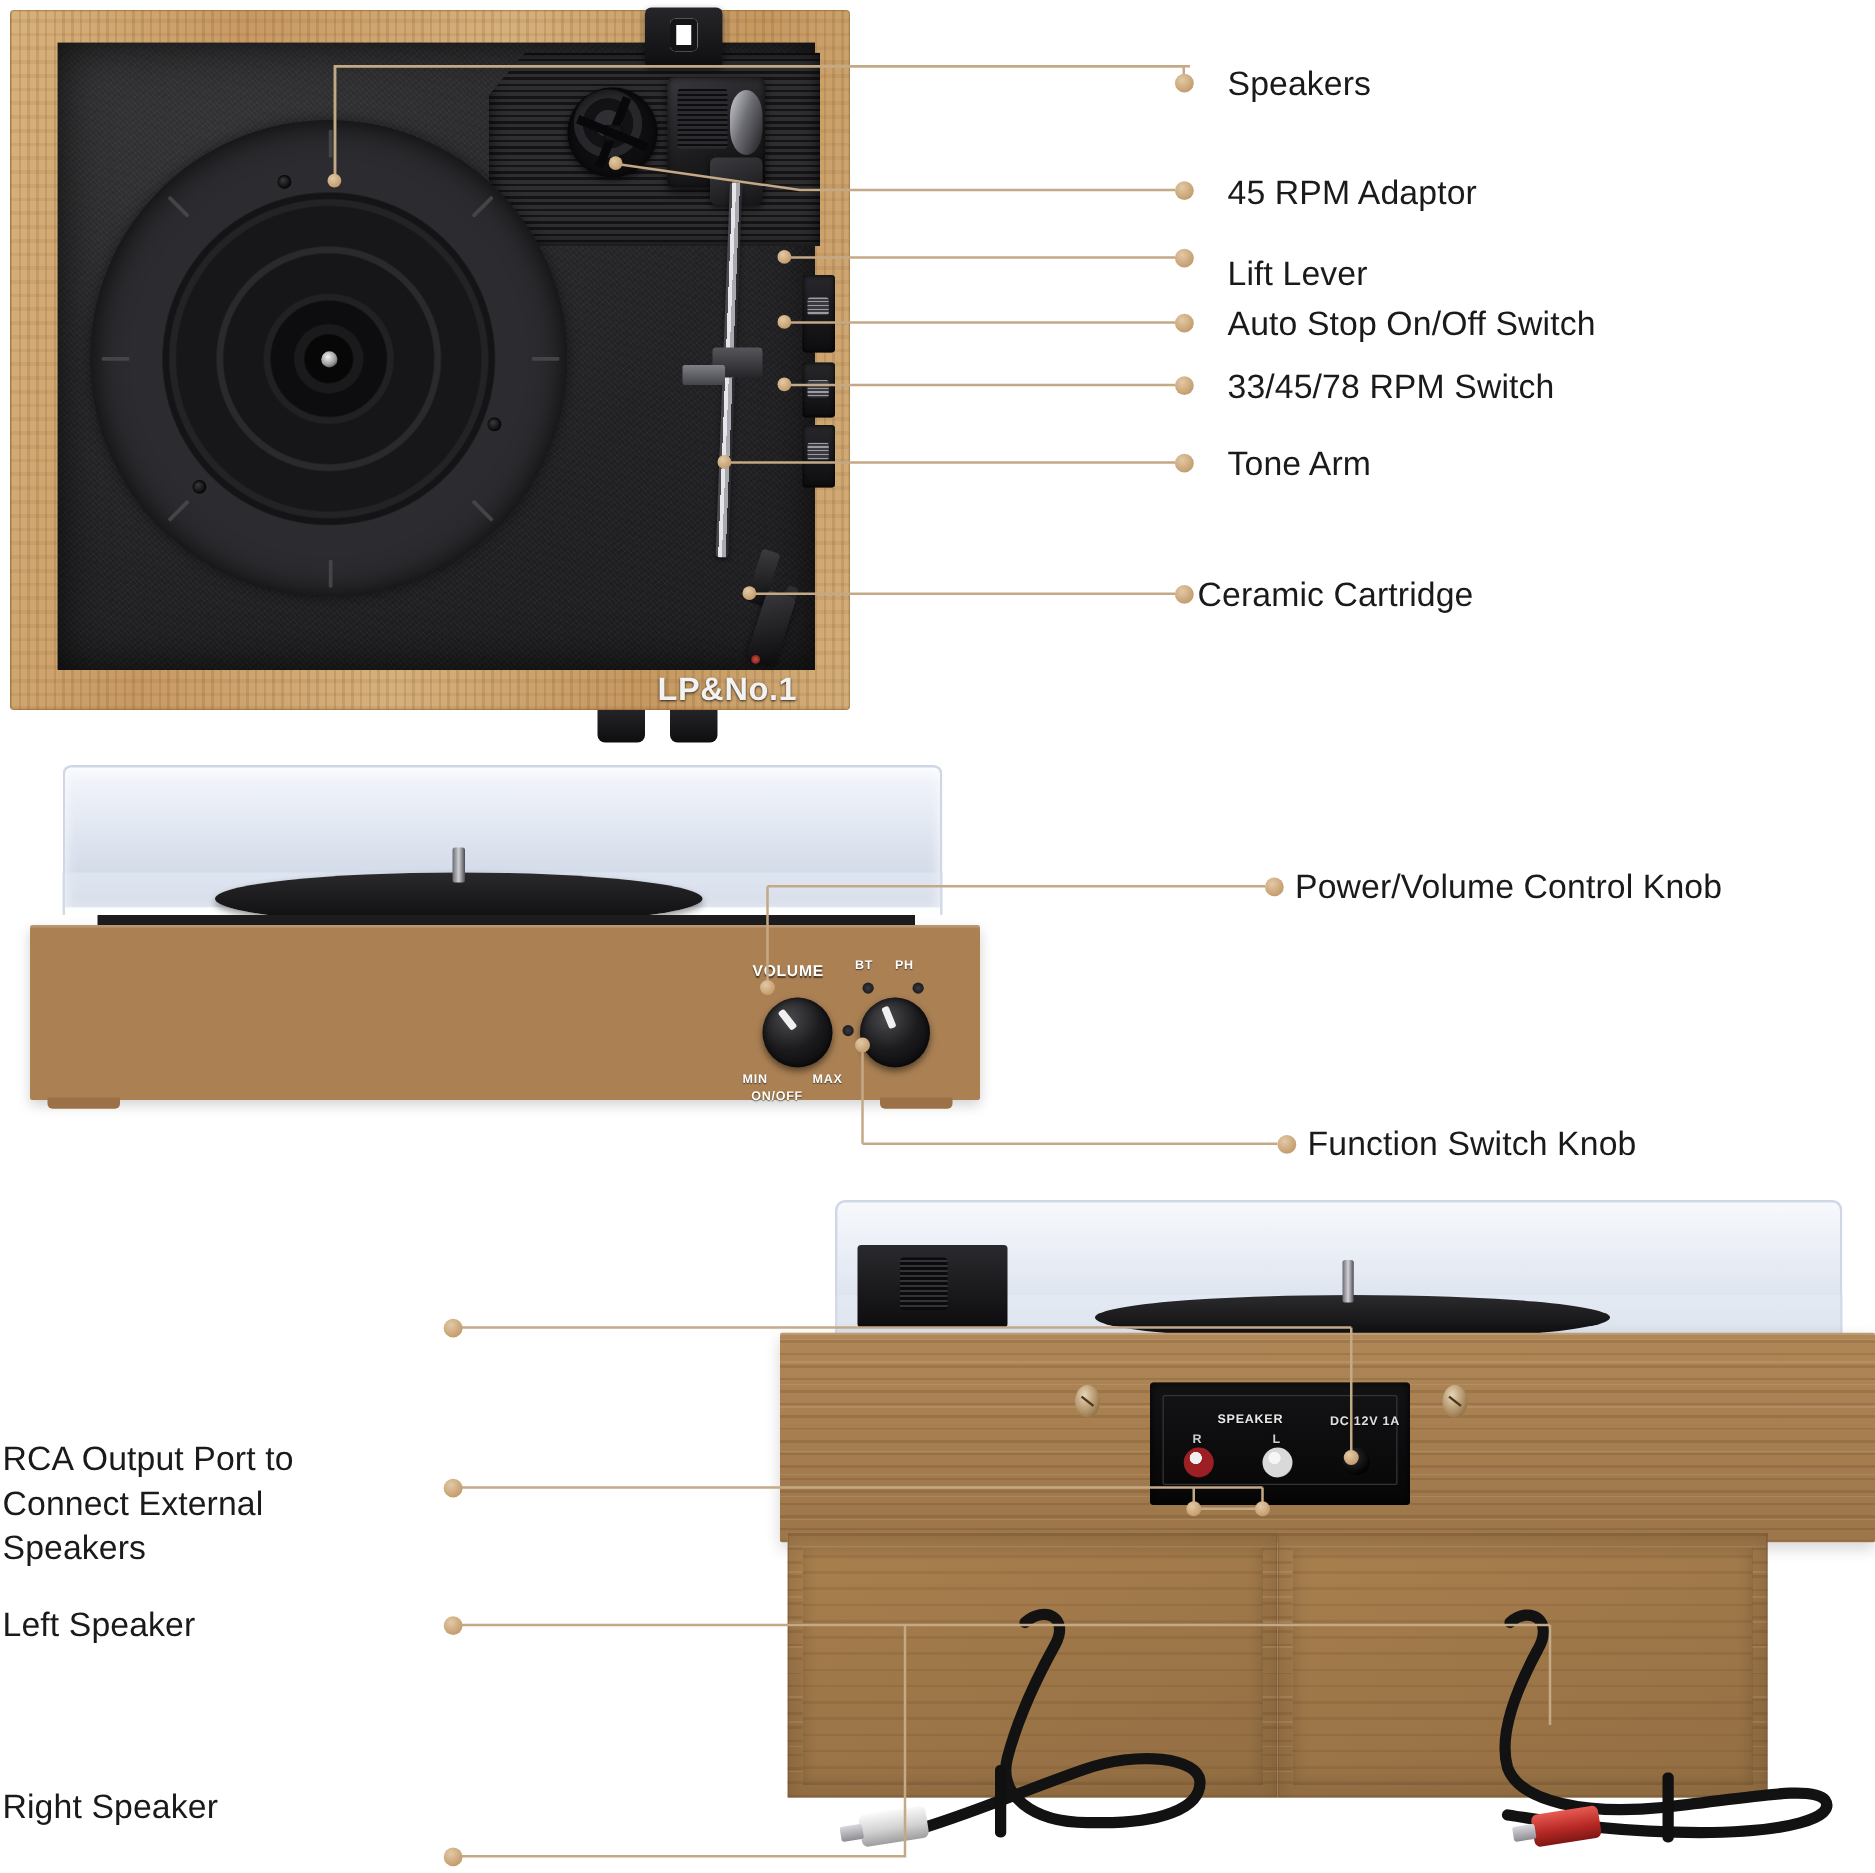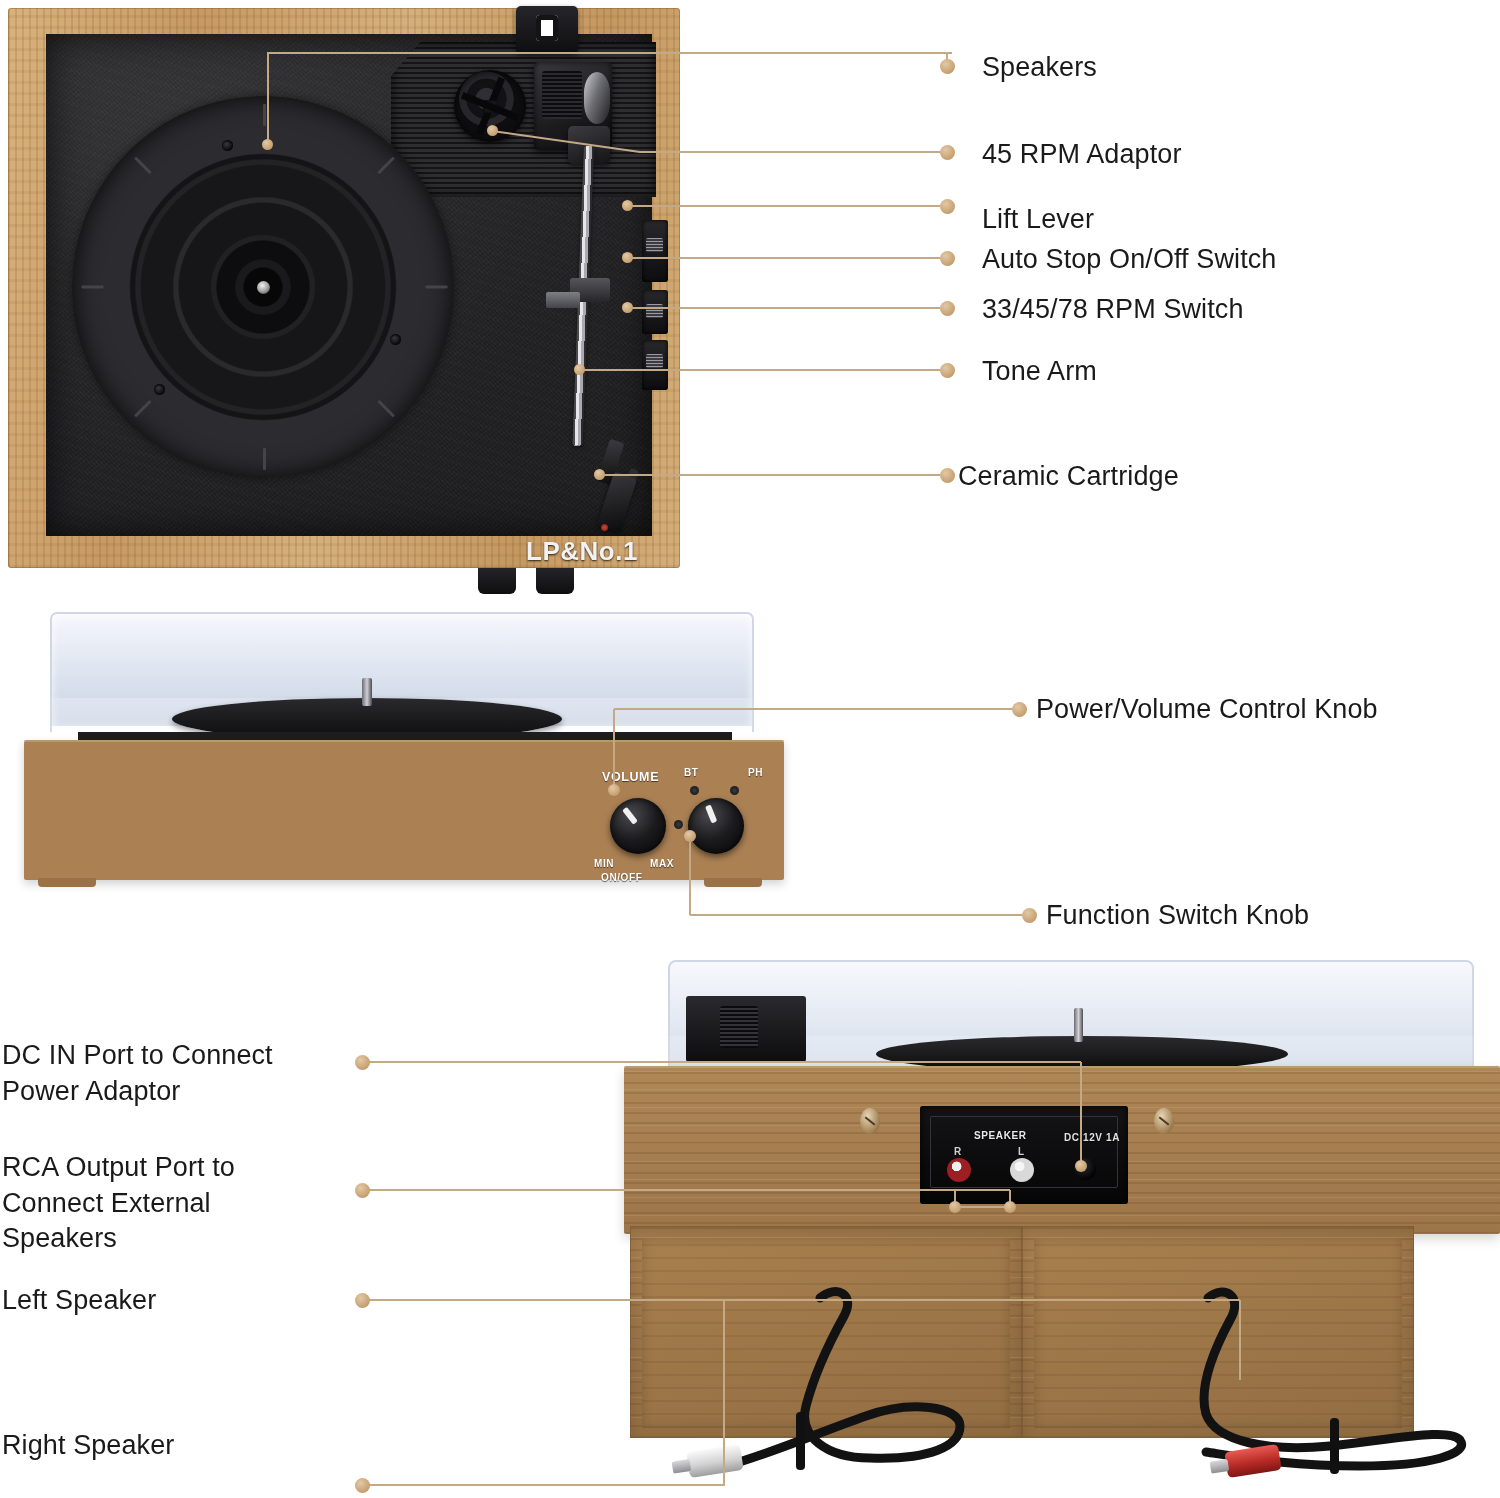--- a/index.html
+++ b/index.html
@@ -257,21 +257,21 @@
 
   <div class="frontview">
     <div class="fv-lid"></div>
     <div class="fv-lidband"></div>
     <div class="fv-plat"></div>
     <div class="fv-spindle"></div>
     <div class="fv-deck"></div>
     <div class="fv-body">
       <div class="mk" style="left:578px;top:30px">VOLUME</div>
       <div class="mk sm" style="left:660px;top:27px">BT</div>
-      <div class="mk sm" style="left:724px;top:27px">PH</div>
+      <div class="mk sm" style="left:692px;top:27px">PH</div>
       <div class="led" style="left:666px;top:46px"></div>
       <div class="led" style="left:706px;top:46px"></div>
 
       <div class="knob vol" style="left:586px;top:58px"></div>
       <div class="knob fn" style="left:664px;top:58px"></div>
       <div class="led" style="left:650px;top:80px"></div>
 
       <div class="mk sm" style="left:570px;top:118px">MIN</div>
       <div class="mk sm" style="left:626px;top:118px">MAX</div>
       <div class="mk xs" style="left:577px;top:132px">ON/OFF</div>
@@ -388,21 +388,19 @@
   <div class="lbl" style="left:982px;top:50px">Speakers</div>
   <div class="lbl" style="left:982px;top:137px">45 RPM Adaptor</div>
   <div class="lbl" style="left:982px;top:202px">Lift Lever</div>
   <div class="lbl" style="left:982px;top:242px">Auto Stop On/Off Switch</div>
   <div class="lbl" style="left:982px;top:292px">33/45/78 RPM Switch</div>
   <div class="lbl" style="left:982px;top:354px">Tone Arm</div>
   <div class="lbl" style="left:958px;top:459px">Ceramic Cartridge</div>
   <div class="lbl" style="left:1036px;top:692px">Power/Volume Control Knob</div>
   <div class="lbl" style="left:1046px;top:898px">Function Switch Knob</div>
 
-  <div class="lbl" style="left:2px;top:1038px;width:320px">DC IN Port to Connect
-Power Adaptor</div>
   <div class="lbl" style="left:2px;top:1150px;width:320px">RCA Output Port to
 Connect External
 Speakers</div>
   <div class="lbl" style="left:2px;top:1283px">Left Speaker</div>
   <div class="lbl" style="left:2px;top:1428px">Right Speaker</div>
 
 </div>
 
 </body></html>

